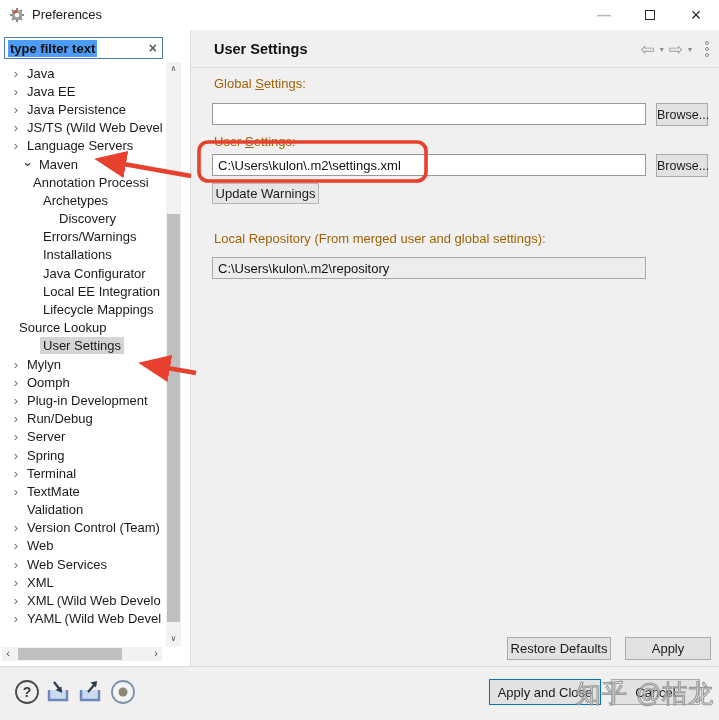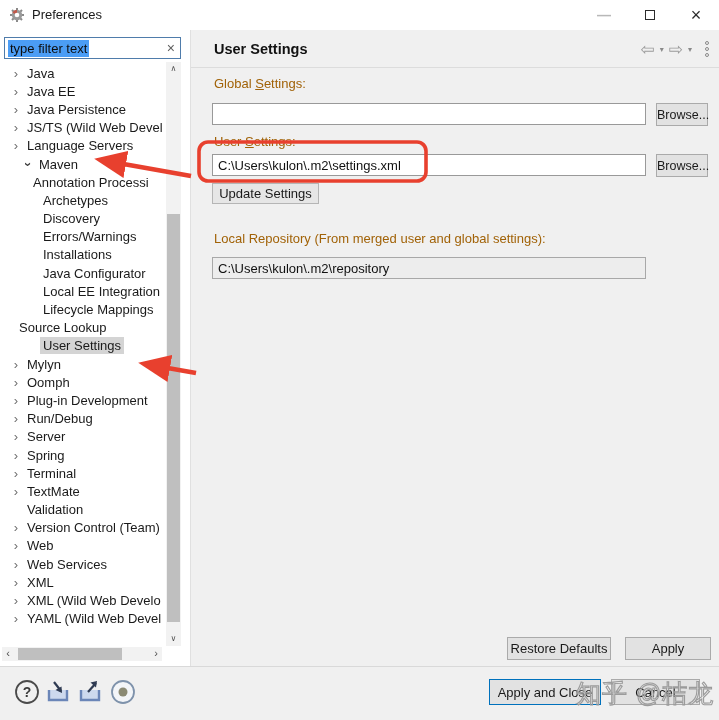--- a/index.html
+++ b/index.html
@@ -15,21 +15,21 @@
   .btn-min { right:92px; color:#b8b8b8; font-weight:bold; }
   .btn-max { right:46px; }
   .max-box { display:inline-block; width:10px; height:10px; border:1.4px solid #2b2b2b; vertical-align:middle; margin-top:-2px; }
   .btn-close { right:0; font-size:18px; color:#2b2b2b; }
 
   
   .body { position:absolute; top:30px; left:0; width:719px; height:636px; }
 
   
   .sidebar { position:absolute; left:0; top:0; width:190px; height:636px; background:#fff; }
-  .filter-box { position:absolute; left:4px; top:7px; width:177px; height:22px; border:1px solid #4f7cab; background:#fff; }
+  .filter-box { position:absolute; left:4px; top:7px; width:159px; height:22px; border:1px solid #4f7cab; background:#fff;font-weight:bold; }
   .filter-text { position:absolute; left:3px; top:2px; padding:1px 2px; background:#4b9df5; color:#0d0d0d; font-size:13px; }
   .filter-clear { position:absolute; right:5px; top:2px; color:#5f5f5f; font-size:14px; cursor:default; }
 
   .tree { position:absolute; left:0; top:34px; width:166px; height:583px; overflow:hidden; }
   .tree-row { display:flex; align-items:center; height:18.2px; white-space:nowrap; }
   .chevron { display:inline-block; width:16px; text-align:center; color:#6f6f6f; font-size:13px; flex:0 0 16px; }
   .chevron.expanded { color:#3c3c3c; transform:rotate(90deg); font-weight:bold; }
   .tree-label { padding:0 3px; font-size:13px; line-height:17px; }
   .tree-row.selected .tree-label { background:#d4d4d4; }
 
@@ -134,21 +134,21 @@
             <span class="tree-label">Maven</span>
           </div>
           <div class="tree-row" style="padding-left: 14px;">
             <span class="chevron leaf"></span>
             <span class="tree-label">Annotation Processi</span>
           </div>
           <div class="tree-row" style="padding-left: 24px;">
             <span class="chevron leaf"></span>
             <span class="tree-label">Archetypes</span>
           </div>
-          <div class="tree-row" style="padding-left: 24px;">
+          <div class="tree-row" style="padding-left: 40px;">
             <span class="chevron leaf"></span>
             <span class="tree-label">Discovery</span>
           </div>
           <div class="tree-row" style="padding-left: 24px;">
             <span class="chevron leaf"></span>
             <span class="tree-label">Errors/Warnings</span>
           </div>
           <div class="tree-row" style="padding-left: 24px;">
             <span class="chevron leaf"></span>
             <span class="tree-label">Installations</span>
@@ -262,21 +262,21 @@
         </span>
       </div>
 
       <label class="field-label" style="top:46px;"><span>Global </span><span class="mn">S</span><span>ettings:</span></label>
       <input class="text-input" style="top: 73px;" value="">
       <button class="browse-btn" style="top:73px;">Browse...</button>
 
       <label class="field-label" style="top:104px;"><span>User </span><span class="mn">S</span><span>ettings:</span></label>
       <input class="text-input" style="top: 124px;" value="C:\Users\kulon\.m2\settings.xml">
       <button class="browse-btn" style="top:124px;">Browse...</button>
-      <button class="update-btn">Update Settings</button>
+      <button class="update-btn">Update Warnings</button>
 
       <label class="field-label" style="top:201px;">Local Repository (From merged user and global settings):</label>
       <input class="readonly-field" readonly="" value="C:\Users\kulon\.m2\repository" style="">
 
       <button class="panel-btn restore-btn">Restore Defaults</button>
       <button class="panel-btn apply-btn">Apply</button>
     </main>
   </div>
 
   <div class="footer">

